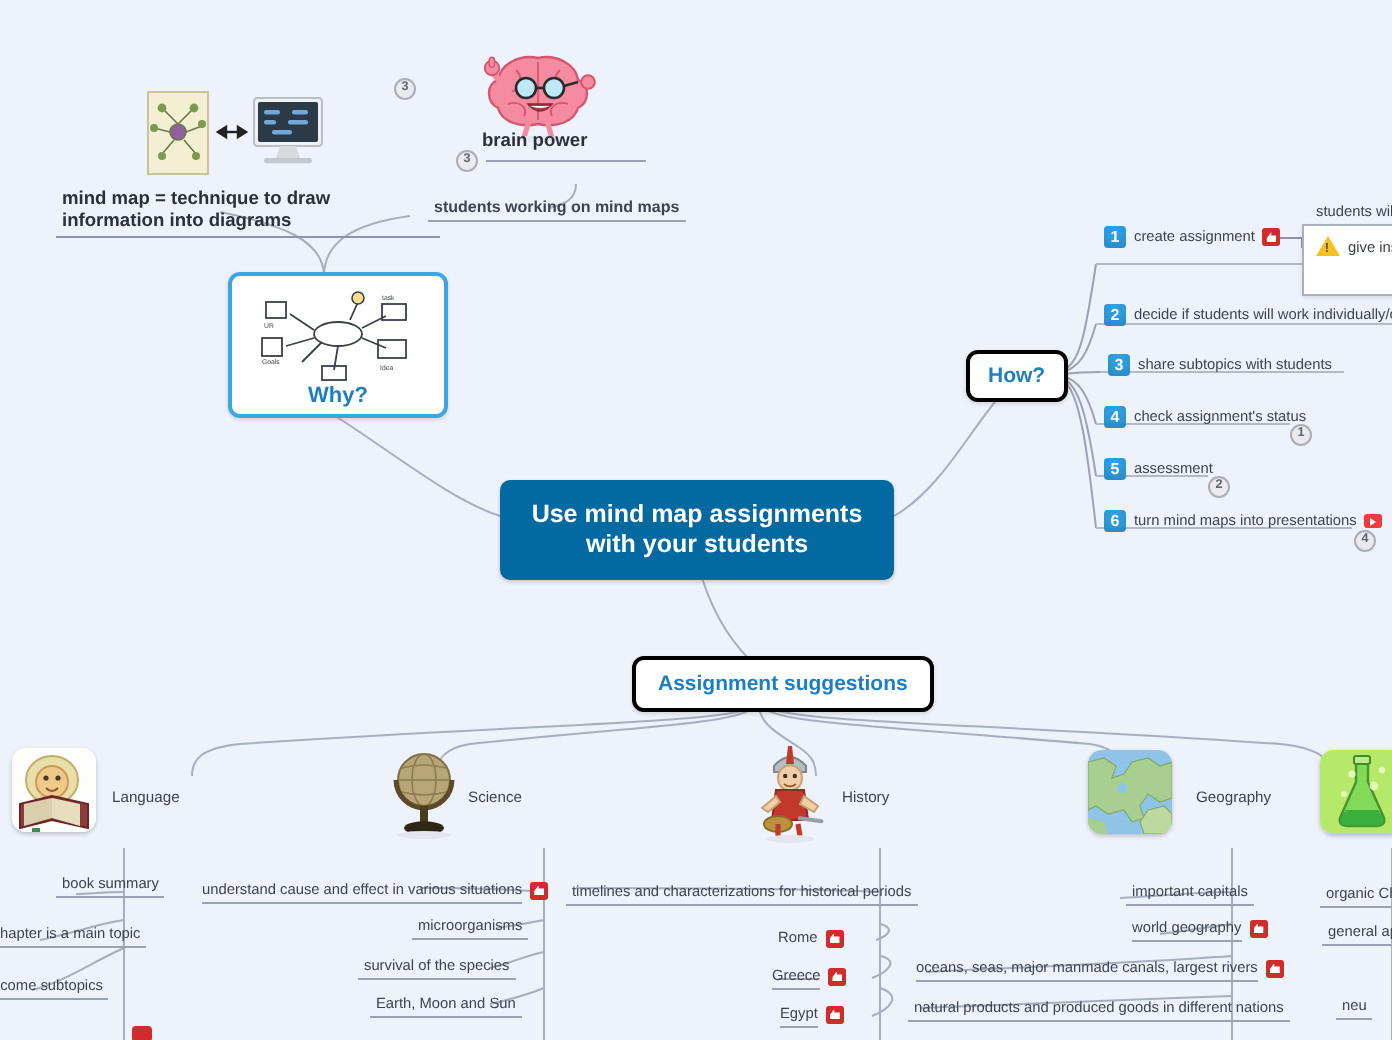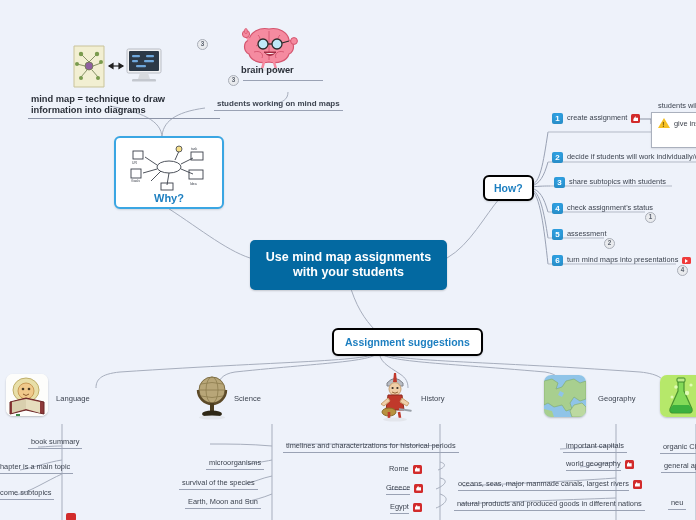--- a/index.html
+++ b/index.html
@@ -299,21 +299,21 @@
   <div class="collapse" style="left:677px;top:265px;">4</div>
 
   <div class="leaf" style="left:655px;top:101px;border:none;">students will</div>
   <div class="notebox" style="left:651px;top:112px;width:70px;height:34px;">
     <div class="row">
       <span class="icon-warn"></span>
       <span>give ins</span>
     </div>
   </div>
 
-  <div class="node outline pill" style="left:316px;top:328px;margin-left:16px;">Assignment suggestions</div>
+  <div class="node outline pill" style="left:316px;top:328px;">Assignment suggestions</div>
 
   <div class="node subjicon" style="left:6px;top:374px;">
     <svg width="42" height="42" viewBox="0 0 42 42">
       <rect width="42" height="42" fill="#fdfdfb"></rect>
       <ellipse cx="20" cy="16" rx="13" ry="12" fill="#e8dfa8" stroke="#bfae6a"></ellipse>
       <circle cx="20" cy="17" r="8" fill="#f0c98a" stroke="#c89a56"></circle>
       <g fill="#4a3a22">
           <circle cx="17" cy="15" r="1.3"></circle>
           <circle cx="23" cy="15" r="1.3"></circle>
         </g>
@@ -341,20 +341,23 @@
         <path d="M11,12 Q22,9 33,12 M11,24 Q22,27 33,24"></path>
       </g>
       <path d="M8,18 A14,14 0 0 0 36,18" fill="none" stroke="#5c4a28" stroke-width="2.4"></path>
       <rect x="20" y="31" width="4" height="8" fill="#4a3c20"></rect>
       <ellipse cx="22" cy="42" rx="10" ry="3.4" fill="#2e2715"></ellipse>
       <ellipse cx="22" cy="45.5" rx="13" ry="2" fill="#e3e6ec"></ellipse>
     </svg>
   </div>
   <div class="leaf subj" style="left:234px;top:394px;">Science</div>
 
+  <div class="leaf" style="left:98px;top:440px;border:none;">
+    <span style="border-bottom:1px solid #9aa2b4;padding-bottom:2px;">understand cause and effect in various situations</span><span class="icon-pdf"></span>
+  </div>
   <div class="leaf" style="left:206px;top:458px;">microorganisms</div>
   <div class="leaf" style="left:179px;top:478px;">survival of the species</div>
   <div class="leaf" style="left:185px;top:497px;">Earth, Moon and Sun</div>
 
   <div class="node" style="left:375px;top:372px;">
     <svg width="40" height="50" viewBox="0 0 40 50">
       <path d="M12,11 Q20,2 28,11 L28,14 L12,14 Z" fill="#b9bcc2" stroke="#80848c"></path>
       <path d="M19,1 L21,1 L22,10 L18,10 Z" fill="#c0392b"></path>
       <ellipse cx="20" cy="17" rx="6" ry="6.4" fill="#f0cfa8" stroke="#c8a172"></ellipse>
       <g fill="#3a3028">

